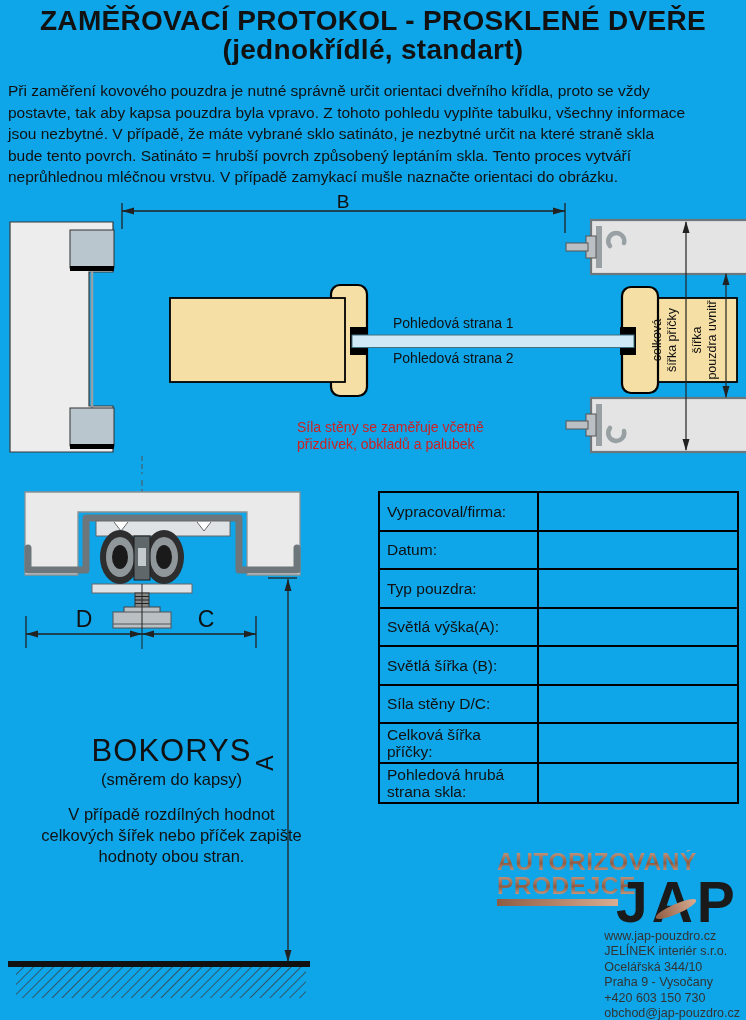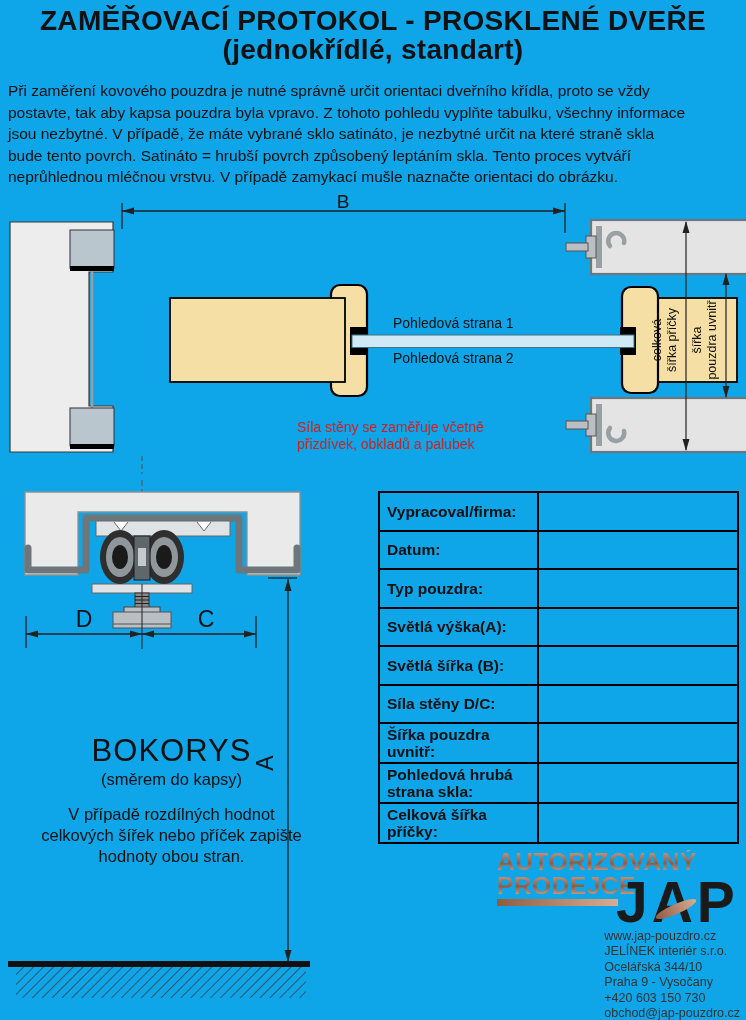--- a/index.html
+++ b/index.html
@@ -15,21 +15,21 @@
   
   svg text{font-family:"Liberation Sans",sans-serif;fill:#111;}
   text.dim{font-size:19px;}
   text.dimBig{font-size:23px;}
   text.lbl{font-size:14px;}
   text.red{fill:#cc2222;font-size:14px;}
   text.rot{font-size:12.5px;}
   
   #formTable{top:491px;left:378px;border-collapse:collapse;}
   #formTable td{border:2px solid #000;box-sizing:border-box;}
-  #formTable td.flabel{width:159px;font-weight:bold;font-size:15.5px;line-height:17px;
+  #formTable td.flabel{width:159px;font-weight:normal;font-size:15.5px;line-height:17px;
                        padding:2px 13px 2px 7px;vertical-align:middle;}
   #formTable td.fvalue{width:200px;}
   #formTable tr{height:38.5px;}
   
   #bokorysText{top:733px;left:4px;width:335px;text-align:center;}
   #bokorysText .h{font-size:31px;line-height:36px;letter-spacing:1px;}
   #bokorysText .s{font-size:16.5px;line-height:21px;white-space:nowrap;}
   #bokorysText .gap{height:14px;}
   
   .copperTxt{background:linear-gradient(180deg,#caa088 0%,#8f5c43 55%,#d9ad92 100%);
@@ -234,29 +234,25 @@
       </tr>
       <tr>
         <td class="flabel">Světlá šířka (B):</td>
         <td class="fvalue"></td>
       </tr>
       <tr>
         <td class="flabel">Síla stěny D/C:</td>
         <td class="fvalue"></td>
       </tr>
       <tr>
-        <td class="flabel">Šířka pouzdra uvnitř:</td>
+        <td class="flabel">Celková šířka příčky:</td>
         <td class="fvalue"></td>
       </tr>
       <tr>
         <td class="flabel">Pohledová hrubá strana skla:</td>
-        <td class="fvalue"></td>
-      </tr>
-      <tr>
-        <td class="flabel">Celková šířka příčky:</td>
         <td class="fvalue"></td>
       </tr>
     </tbody>
   </table>
 
   <div id="authBlock" class="abs">
     <div class="copperTxt">AUTORIZOVANÝ</div>
     <div class="copperTxt">PRODEJCE</div>
   </div>
   <div id="copperBar" class="abs"></div>

